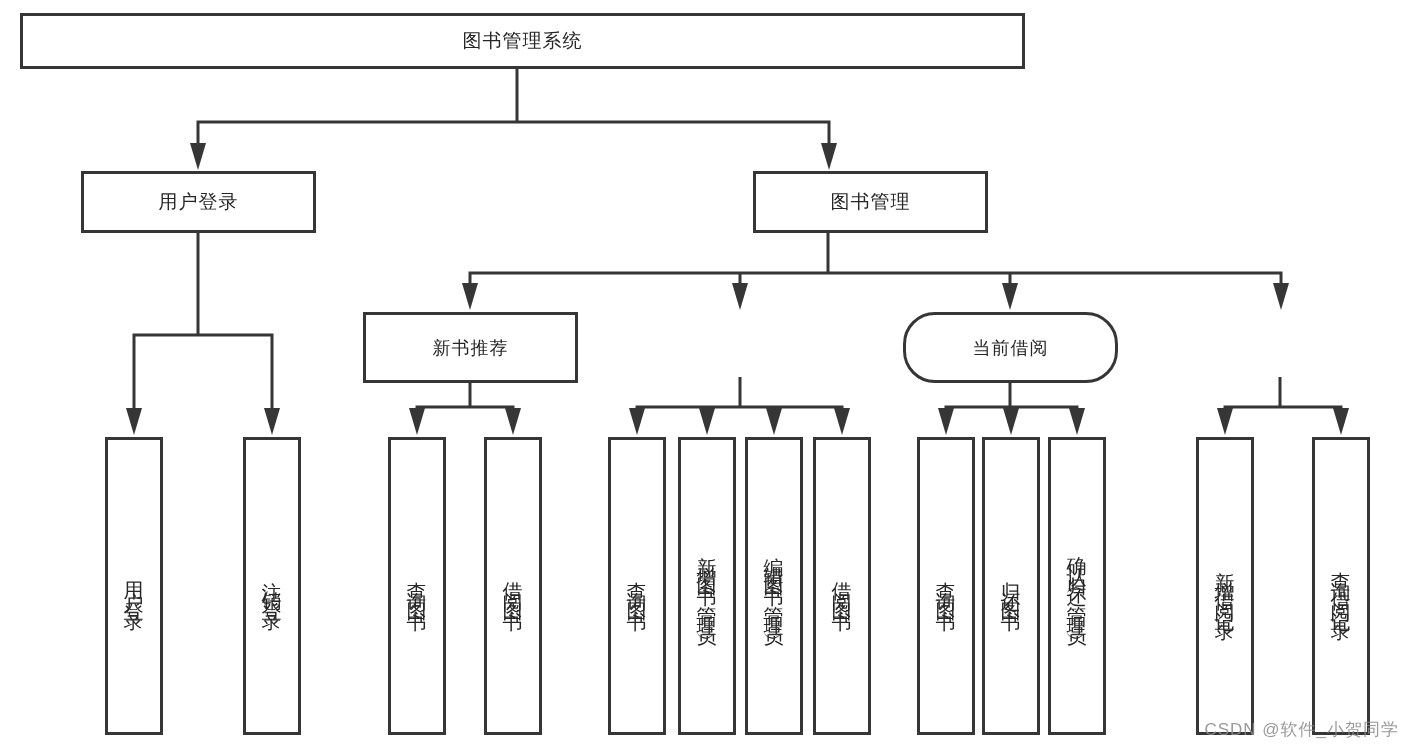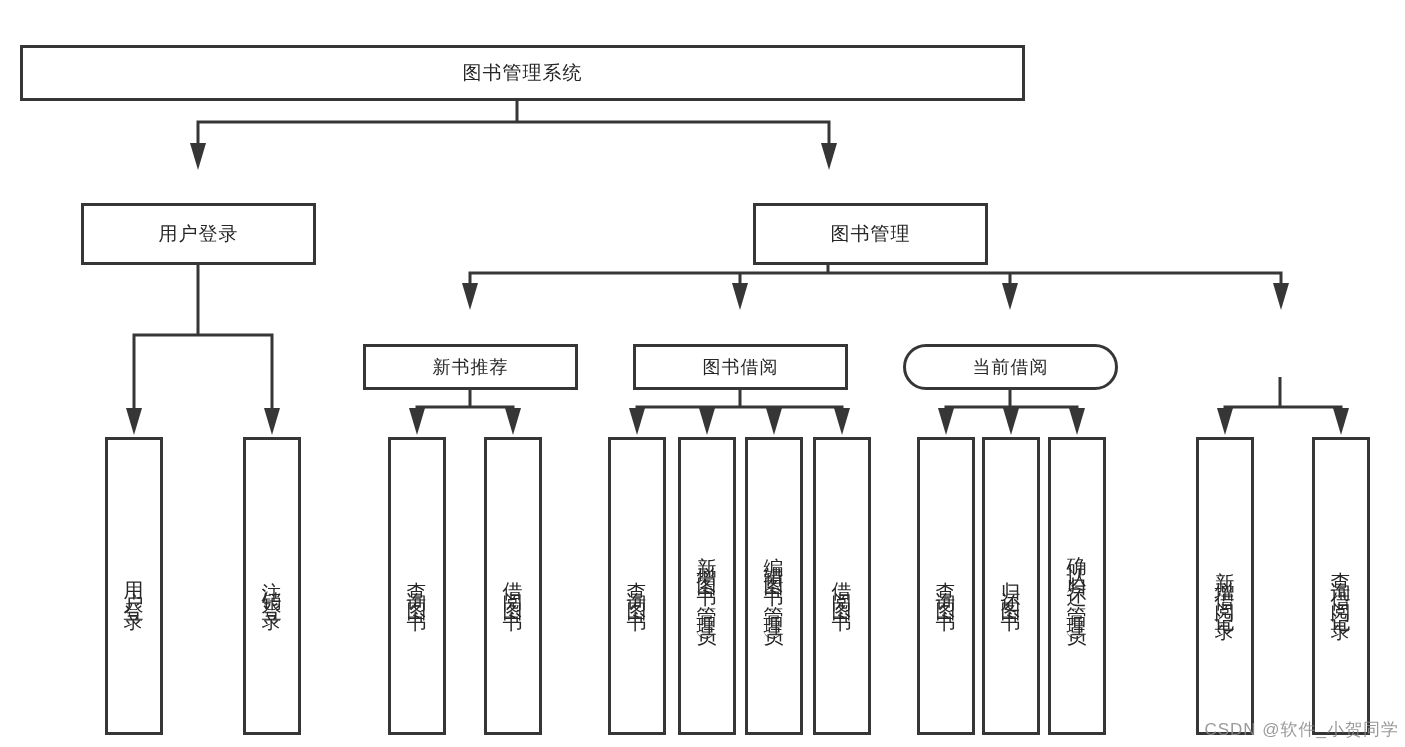--- a/index.html
+++ b/index.html
@@ -25,24 +25,24 @@
     position: absolute;
     background: #ffffff;
     border: 3px solid #363636;
     box-sizing: border-box;
     display: flex;
     align-items: center;
     justify-content: center;
     color: #262626;
     text-align: center;
   }
-  .h-box { font-size: 19px; letter-spacing: 1px; margin-top: 32px; }
+  .h-box { font-size: 19px; letter-spacing: 1px; }
   .root-box { left: 20px; top: 13px; width: 1005px; height: 56px; }
   .l2-box  { top: 171px; width: 235px; height: 62px; }
-  .l3-box  { top: 312px; width: 215px; height: 46px; font-size: 18px; }
+  .l3-box  { top: 312px; width: 215px; height: 71px; font-size: 18px; }
   .v-box {
     top: 437px;
     width: 58px;
     height: 298px;
     writing-mode: vertical-rl;
     text-orientation: mixed;
     font-size: 20px;
     letter-spacing: 10px;
     line-height: 1;
   }
@@ -128,23 +128,20 @@
   <div class="box h-box l2-box" style="left:81px;">
     <span>用户登录</span>
   </div>
   <div class="box h-box l2-box" style="left:753px;">
     <span>图书管理</span>
   </div>
 
   <div class="box h-box l3-box" style="left:363px;">
     <span>新书推荐</span>
   </div>
-  <div class="box h-box l3-box" style="left:633px;">
-    <span>图书借阅</span>
-  </div>
   <div class="box h-box l3-box" style="left:903px;border-radius:32px;">
     <span>当前借阅</span>
   </div>
 
   <div class="box v-box" style="left:105px;">用户登录</div>
   <div class="box v-box" style="left:243px;">注销登录</div>
 
   <div class="box v-box" style="left:388px;">查询图书</div>
   <div class="box v-box" style="left:484px;">借阅图书</div>
 

